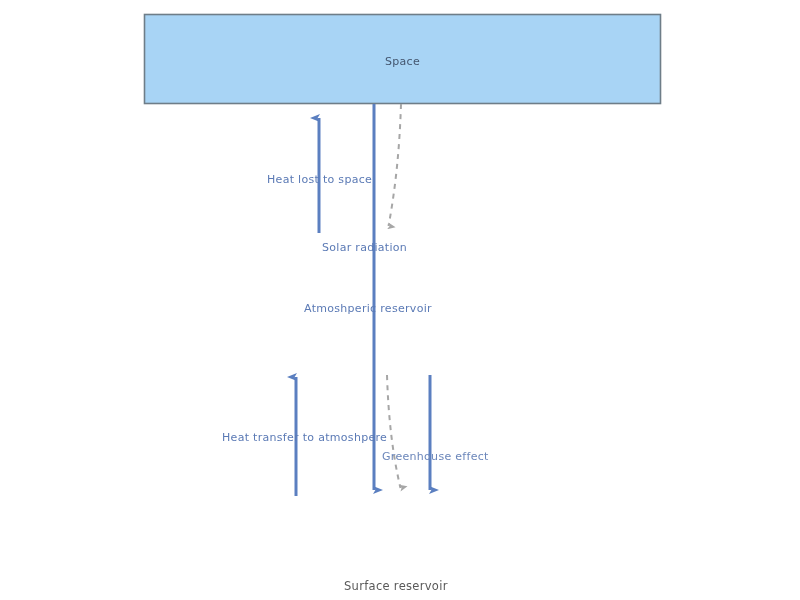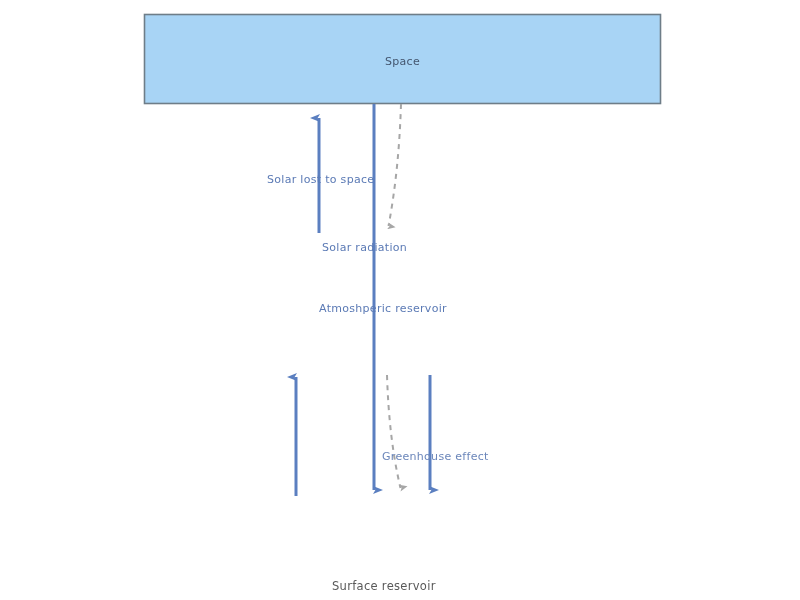--- a/index.html
+++ b/index.html
@@ -78,24 +78,25 @@
       <line x1="296" y1="496" x2="296" y2="377" stroke="#5b7fc0" stroke-width="3" marker-end="url(#arrowhead-blue-up)"></line>
 
       <path d="M387,375 Q389,440 400.5,488" fill="none" stroke="#a6a6a6" stroke-width="2" stroke-dasharray="5,5" marker-end="url(#arrowhead-gray)"></path>
 
       <line x1="430" y1="375" x2="430" y2="490" stroke="#5b7fc0" stroke-width="3" marker-end="url(#arrowhead-blue-down)"></line>
     </g>
   </svg>
 
   <div class="label space-label" style="left:144px; top:55px; width:517px; text-align:center;">Space</div>
 
-  <div class="label" style="left:267px; top:173px;">Solar lost to space</div>
+  <div class="label" style="left:267px; top:173px;">Heat lost to space</div>
 
   <div class="label" style="left:322px; top:241px;">Solar radiation</div>
 
-  <div class="label" style="left:319px; top:302px;">Atmoshperic reservoir</div>
+  <div class="label" style="left:304px; top:302px;">Atmoshperic reservoir</div>
 
+  <div class="label" style="left:222px; top:431px;">Heat transfer to atmoshpere</div>
 
   <div class="label greenhouse-label" style="left:382px; top:450px;">Greenhouse effect</div>
 
-  <div class="label surface-label" style="left:332px; top:579px;">Surface reservoir</div>
+  <div class="label surface-label" style="left:344px; top:579px;">Surface reservoir</div>
 
 </div>
 
 </body></html>

